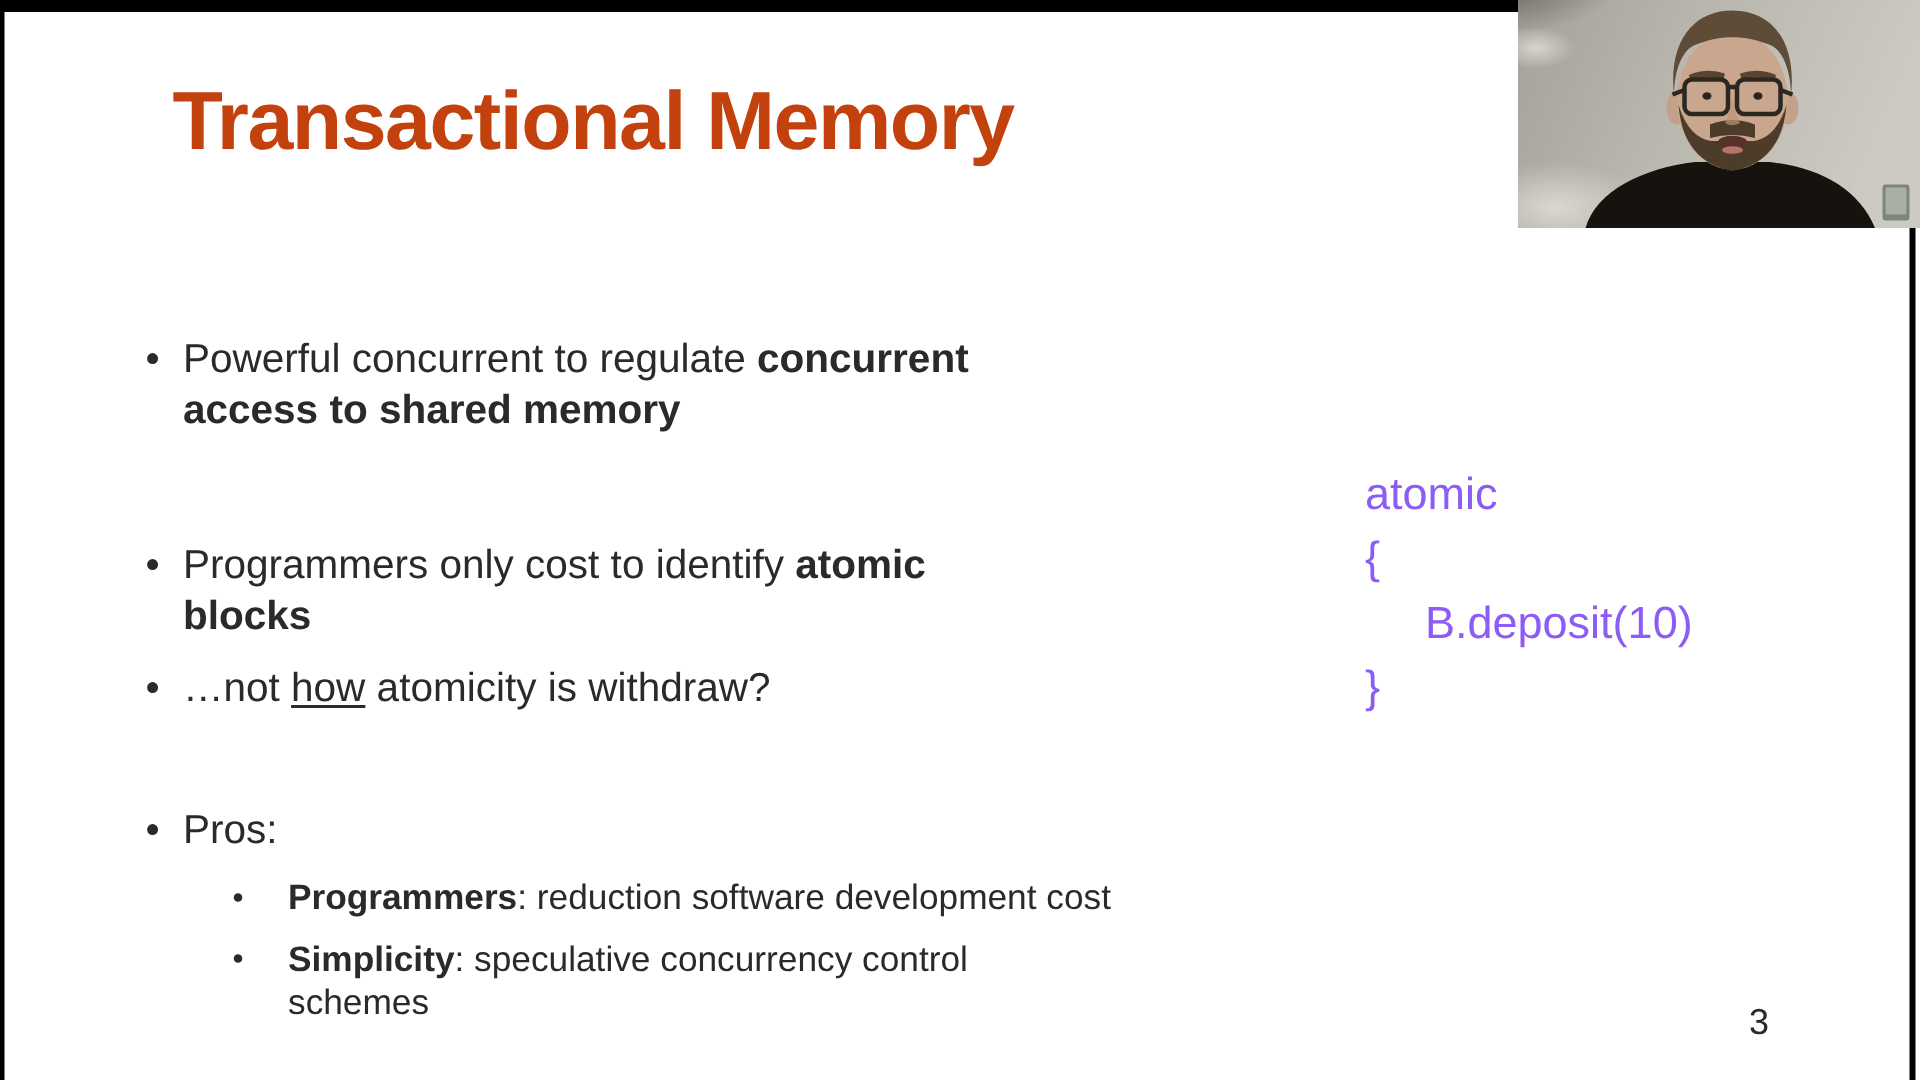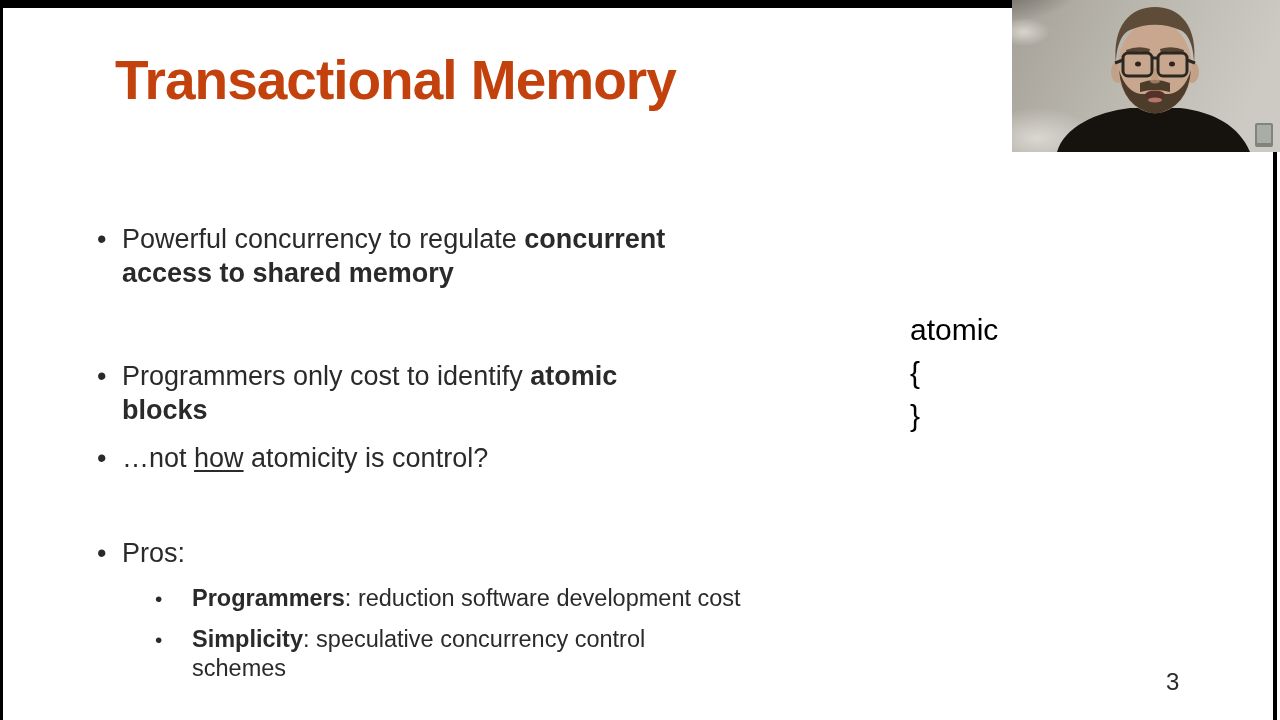--- a/index.html
+++ b/index.html
@@ -31,49 +31,49 @@
   .b1 { top:222px; } .b2 { top:359px; } .b3 { top:441px; } .b4 { top:536px; }
 
   .sub { position:absolute; left:155px; display:flex; font-size:23.5px; line-height:29px; color:#2a2a2a; }
   .sub .marker { width:37px; flex:none; font-size:21px; }
   .sub .btext { width:600px; white-space:pre-wrap; }
   .s1 { top:584px; } .s2 { top:625px; }
 
   b { font-weight:bold; }
   u { text-underline-offset:3px; }
 
-  .code { position:absolute; left:910px; top:308px; font-size:30px; line-height:43px; color:#000000; }
+  .code { position:absolute; left:910px; top:308px; font-size:30px; line-height:43px; color:#8b5cf6; }
   .code-line.indent { padding-left:40px; }
 
   .pagenum { position:absolute; left:1166px; top:668px; font-size:24px; color:#2a2a2a; }
 </style>
 </head>
 <body>
 
 <div class="bar-top"></div>
 <div class="bar-left"></div>
 <div class="bar-right"></div>
 
 <h1 class="title">Transactional Memory</h1>
 
 <div class="bullet b1">
   <span class="marker">•</span>
-  <div class="btext"><span>Powerful concurrency to regulate </span><b>concurrent
+  <div class="btext"><span>Powerful concurrent to regulate </span><b>concurrent
 access to shared memory</b></div>
 </div>
 
 <div class="bullet b2">
   <span class="marker">•</span>
   <div class="btext"><span>Programmers only cost to identify </span><b>atomic
 blocks</b></div>
 </div>
 
 <div class="bullet b3">
   <span class="marker">•</span>
-  <div class="btext"><span>…not </span><u>how</u><span> atomicity is control?</span></div>
+  <div class="btext"><span>…not </span><u>how</u><span> atomicity is withdraw?</span></div>
 </div>
 
 <div class="bullet b4">
   <span class="marker">•</span>
   <div class="btext"><span>Pros:</span></div>
 </div>
 
 <div class="sub s1">
   <span class="marker">•</span>
   <div class="btext"><b>Programmers</b><span>: reduction software development cost</span></div>
@@ -81,20 +81,21 @@
 
 <div class="sub s2">
   <span class="marker">•</span>
   <div class="btext"><b>Simplicity</b><span>: speculative concurrency control
 schemes</span></div>
 </div>
 
 <div class="code">
   <div class="code-line">atomic</div>
   <div class="code-line">{</div>
+  <div class="code-line indent">B.deposit(10)</div>
   <div class="code-line">}</div>
 </div>
 
 <div class="pagenum">3</div>
 
 <div class="webcam">
   <svg viewBox="0 0 268 152" preserveAspectRatio="none">
     <defs>
       <linearGradient id="wall" x1="0" y1="0" x2="1" y2="0.25">
         <stop offset="0" stop-color="#a5a199"></stop>

